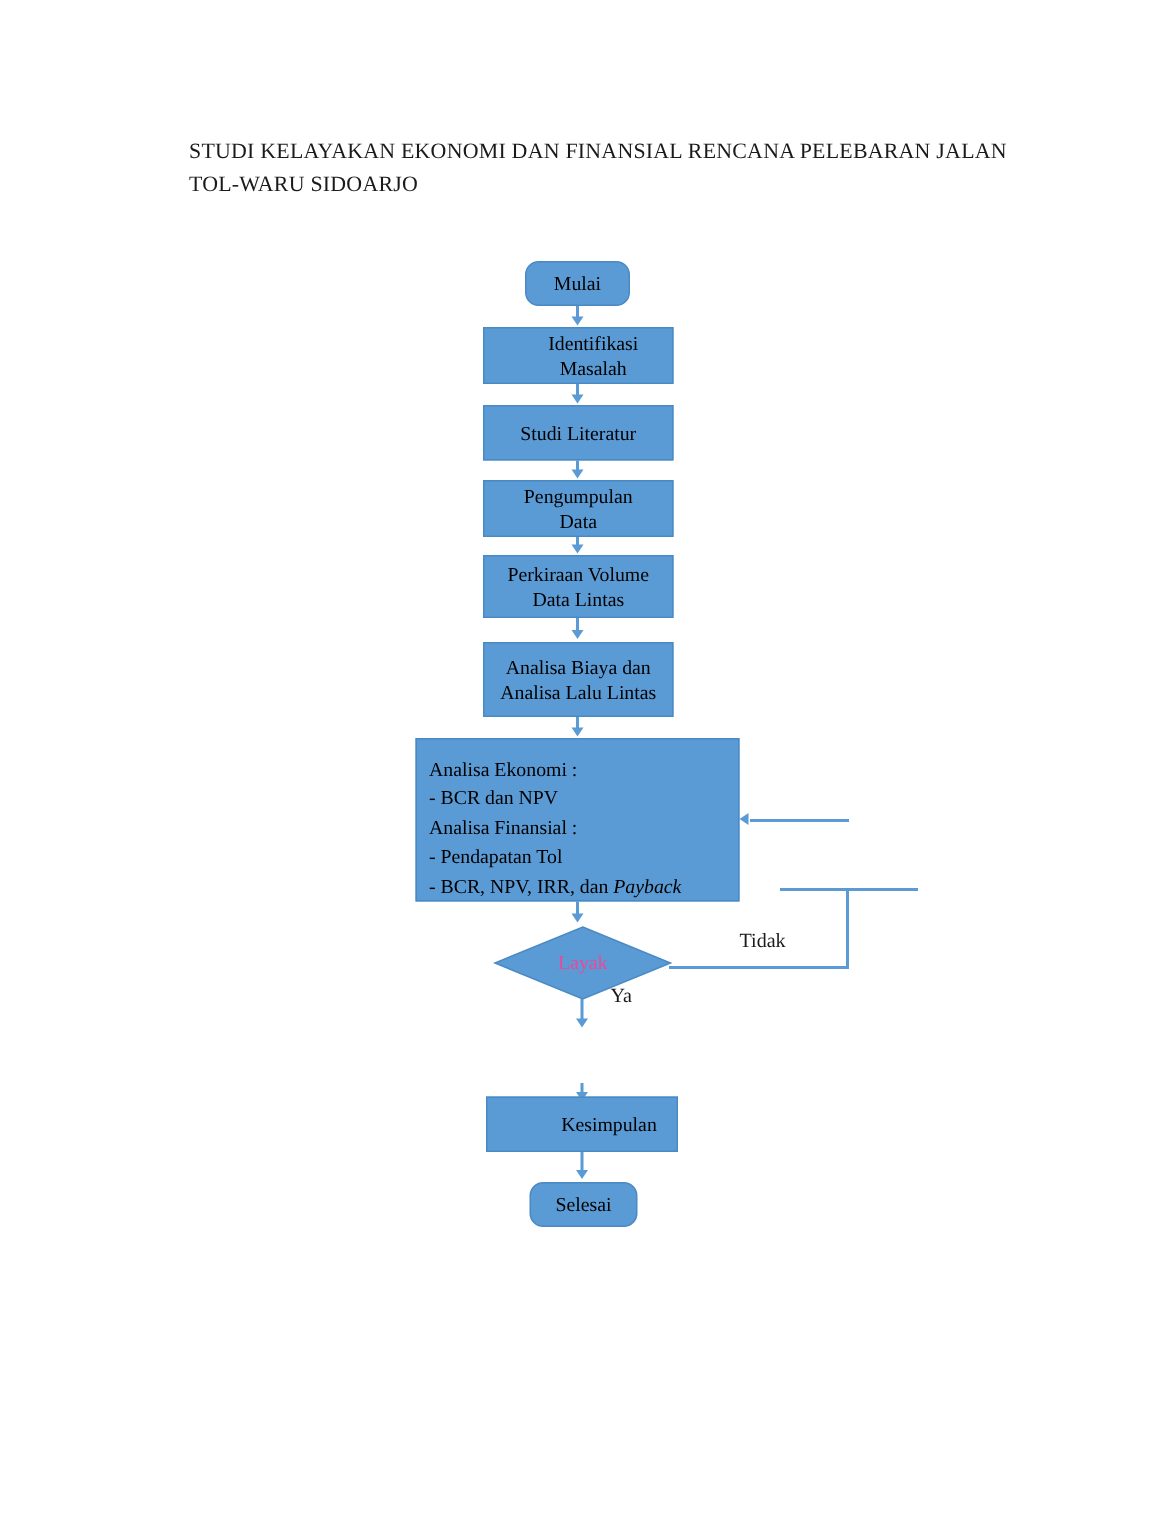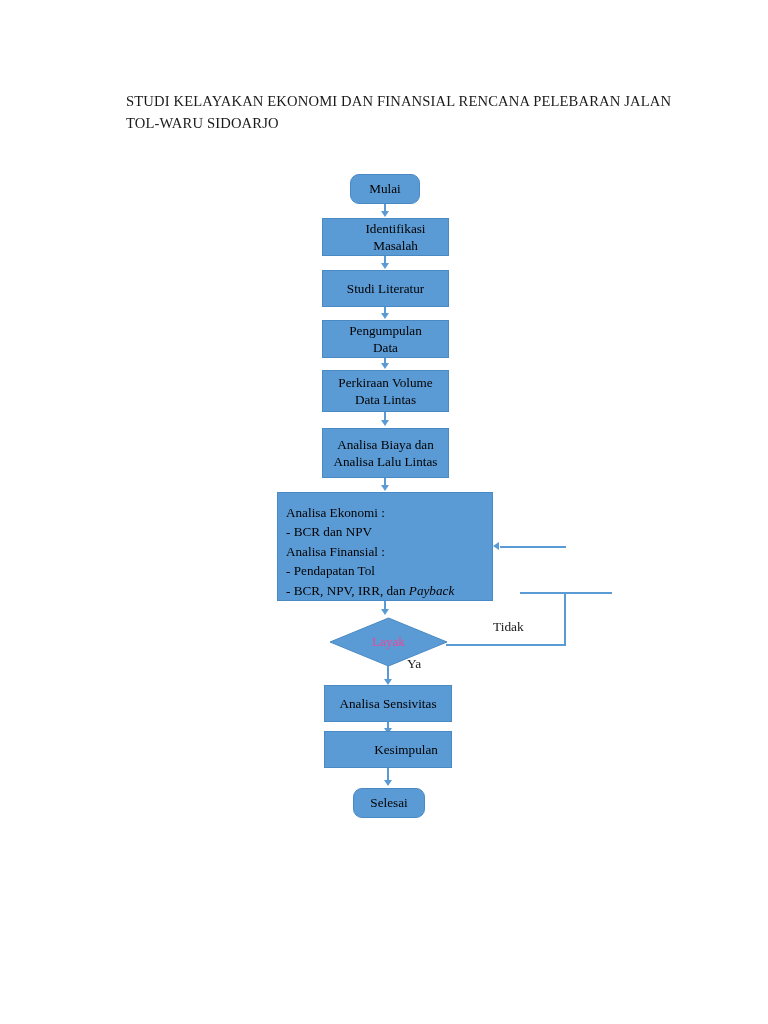--- a/index.html
+++ b/index.html
@@ -217,23 +217,20 @@
     <div class="conn h" style="left:463px; top:546.4px; width:66px;"></div>
     <div class="arrowhead left" style="left:456px; top:542px;"></div>
 
     <div class="branch-label" style="left:456px; top:619px;">Tidak</div>
 
     <div class="conn v" style="left:350.2px; top:666px; height:16px;"></div>
     <div class="arrowhead down" style="left:346.5px; top:679px;"></div>
 
     <div class="branch-label" style="left:370px; top:656px;">Ya</div>
 
-    <div class="node" style="left:287px; top:685px; width:128px; height:37px;">
-      <span>Analisa Sensivitas</span>
-    </div>
 
     <div class="conn v" style="left:350.2px; top:722px; height:9px;"></div>
     <div class="arrowhead down" style="left:346.5px; top:728px;"></div>
 
     <div class="node" style="left:287px; top:731px; width:128px; height:37px;padding-left:36px;">
       <span>Kesimpulan</span>
     </div>
 
     <div class="conn v" style="left:350.2px; top:768px; height:14px;"></div>
     <div class="arrowhead down" style="left:346.5px; top:780px;"></div>

